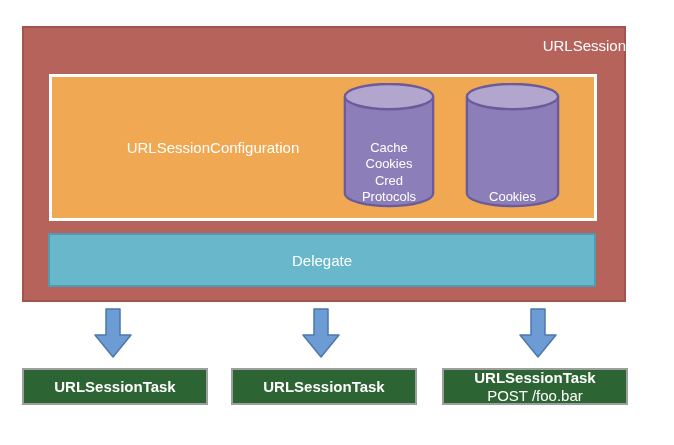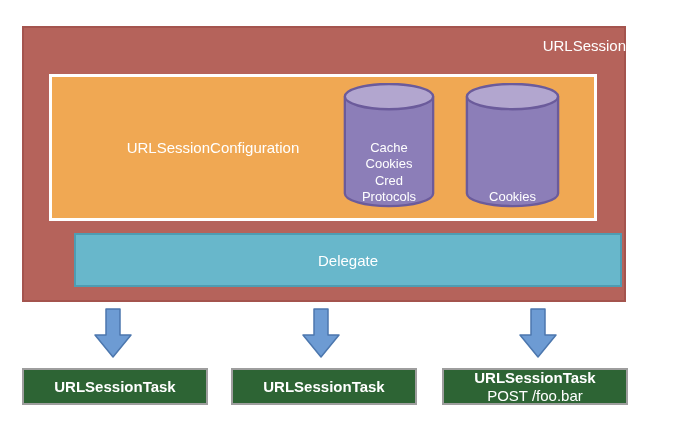--- a/index.html
+++ b/index.html
@@ -57,21 +57,21 @@
     position: absolute; left: 0; top: 24px; right: 0; bottom: 4px;
     display: flex; flex-direction: column; align-items: center; justify-content: flex-end;
     color: var(--text-light); font-size: 13px; line-height: 1.25; text-align: center;
   }
 
   .delegate-bar {
     left: 48px; top: 233px; width: 548px; height: 54px;
     background: var(--delegate-bg);
     border: 2px solid var(--delegate-border);
     display: flex; align-items: center; justify-content: center;
-    color: var(--text-light); font-size: 15px; margin-left: 26px;
+    color: var(--text-light); font-size: 15px;
   }
 
   .down-arrow { width: 40px; height: 50px; top: 308px; }
   .down-arrow svg { width: 100%; height: 100%; display: block; }
   .down-arrow polygon {
     fill: var(--arrow-fill); stroke: var(--arrow-stroke);
     stroke-width: 1.5; stroke-linejoin: round;
   }
   .arrow-1 { left: 93px; }
   .arrow-2 { left: 301px; }

